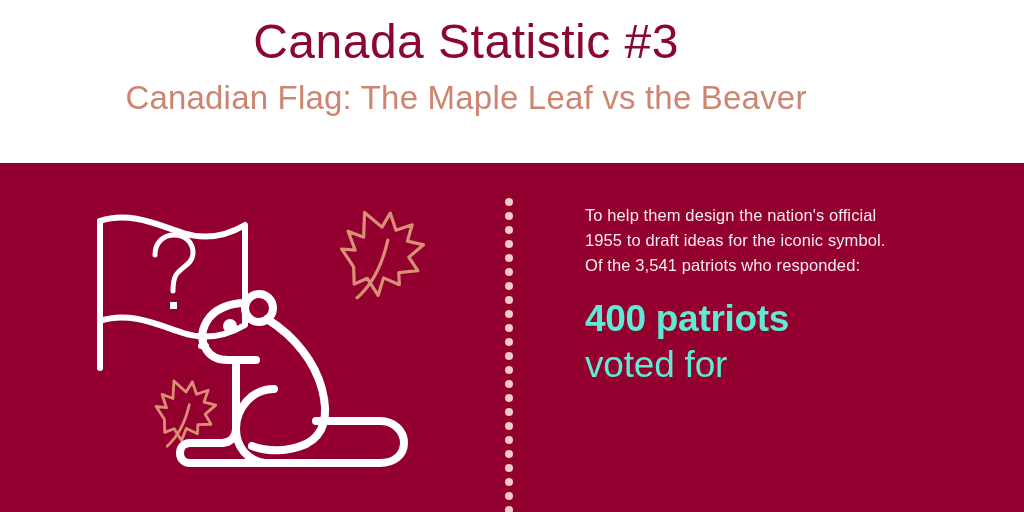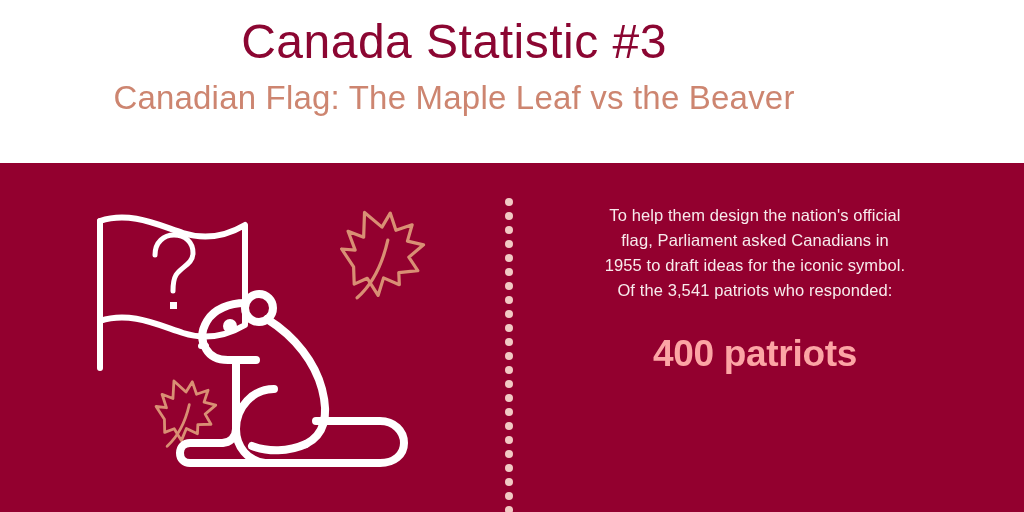--- a/index.html
+++ b/index.html
@@ -16,21 +16,21 @@
   .infographic {
     position: relative;
     width: 1024px;
     height: 512px;
     background: #ffffff;
   }
 
   
   .header {
     position: absolute;
-    left: 0;
+    left: 12px;
     top: 0;
     width: 908px;
     height: 163px;
     background: #ffffff;
     display: flex;
     flex-direction: column;
     align-items: center;
     justify-content: flex-start;
     box-sizing: border-box;
     padding-top: 16px;
@@ -55,21 +55,20 @@
   }
 
   
   .panel {
     position: absolute;
     left: 0;
     top: 163px;
     width: 1024px;
     height: 349px;
     background: #93002f;
-    text-align: center;
   }
 
   
   .art {
     position: absolute;
     left: 60px;
     top: 0;
     width: 440px;
     height: 349px;
   }
@@ -106,22 +105,22 @@
     line-height: 25px;
     color: #f7eaec;
     font-weight: 400;
     letter-spacing: 0.1px;
   }
   .para-line {
     display: block;
     white-space: nowrap;
   }
   .stat {
-    margin-top: 28px;
-    color: #fca5a5;
+    margin-top: 18px;
+    color: #5eead4;
   }
   .stat-line {
     display: block;
     white-space: nowrap;
     line-height: 46px;
   }
   .stat-strong {
     font-size: 37px;
     font-weight: 700;
     letter-spacing: -0.3px;
@@ -222,23 +221,23 @@
         <span></span>
         <span></span>
         <span></span>
         <span></span>
         <span></span>
       </div>
 
     <div class="copy">
       <div class="para" id="paragraph">
           <span class="para-line">To help them design the nation's official</span>
-          <span class="para-line">flag, Parliament asked Canadians in</span>
           <span class="para-line">1955 to draft ideas for the iconic symbol.</span>
           <span class="para-line">Of the 3,541 patriots who responded:</span>
         </div>
       <div class="stat">
         <span class="stat-line stat-strong">400 patriots</span>
+        <span class="stat-line stat-light">voted for</span>
       </div>
     </div>
 
   </div>
 </div>
 
 </body></html>

